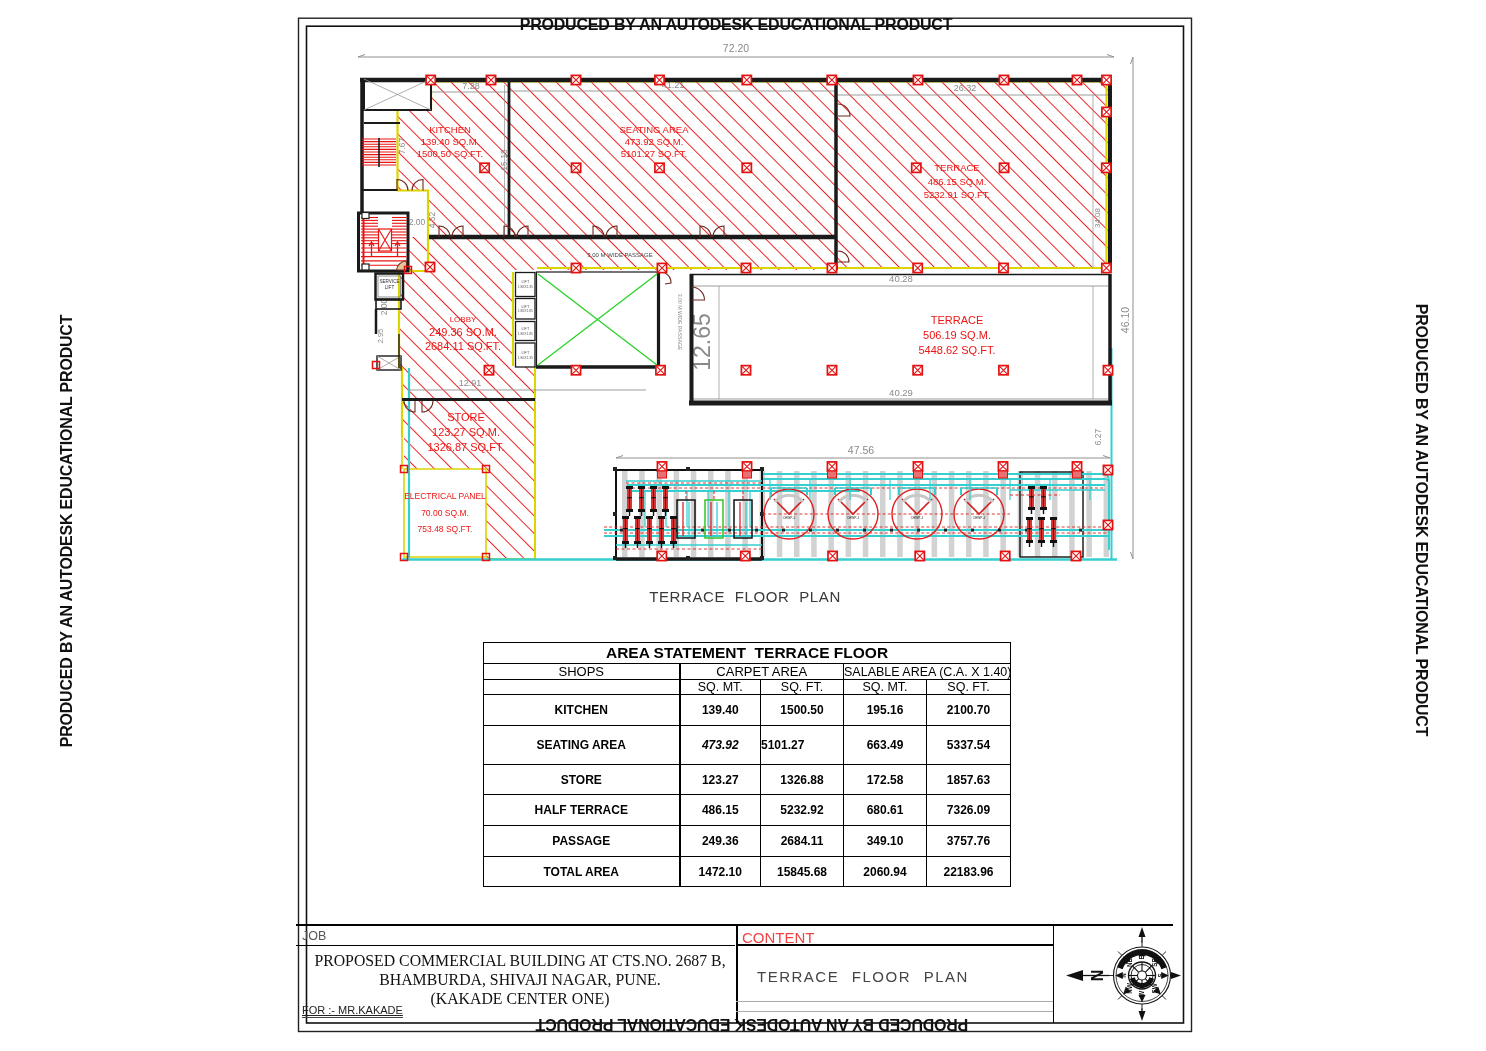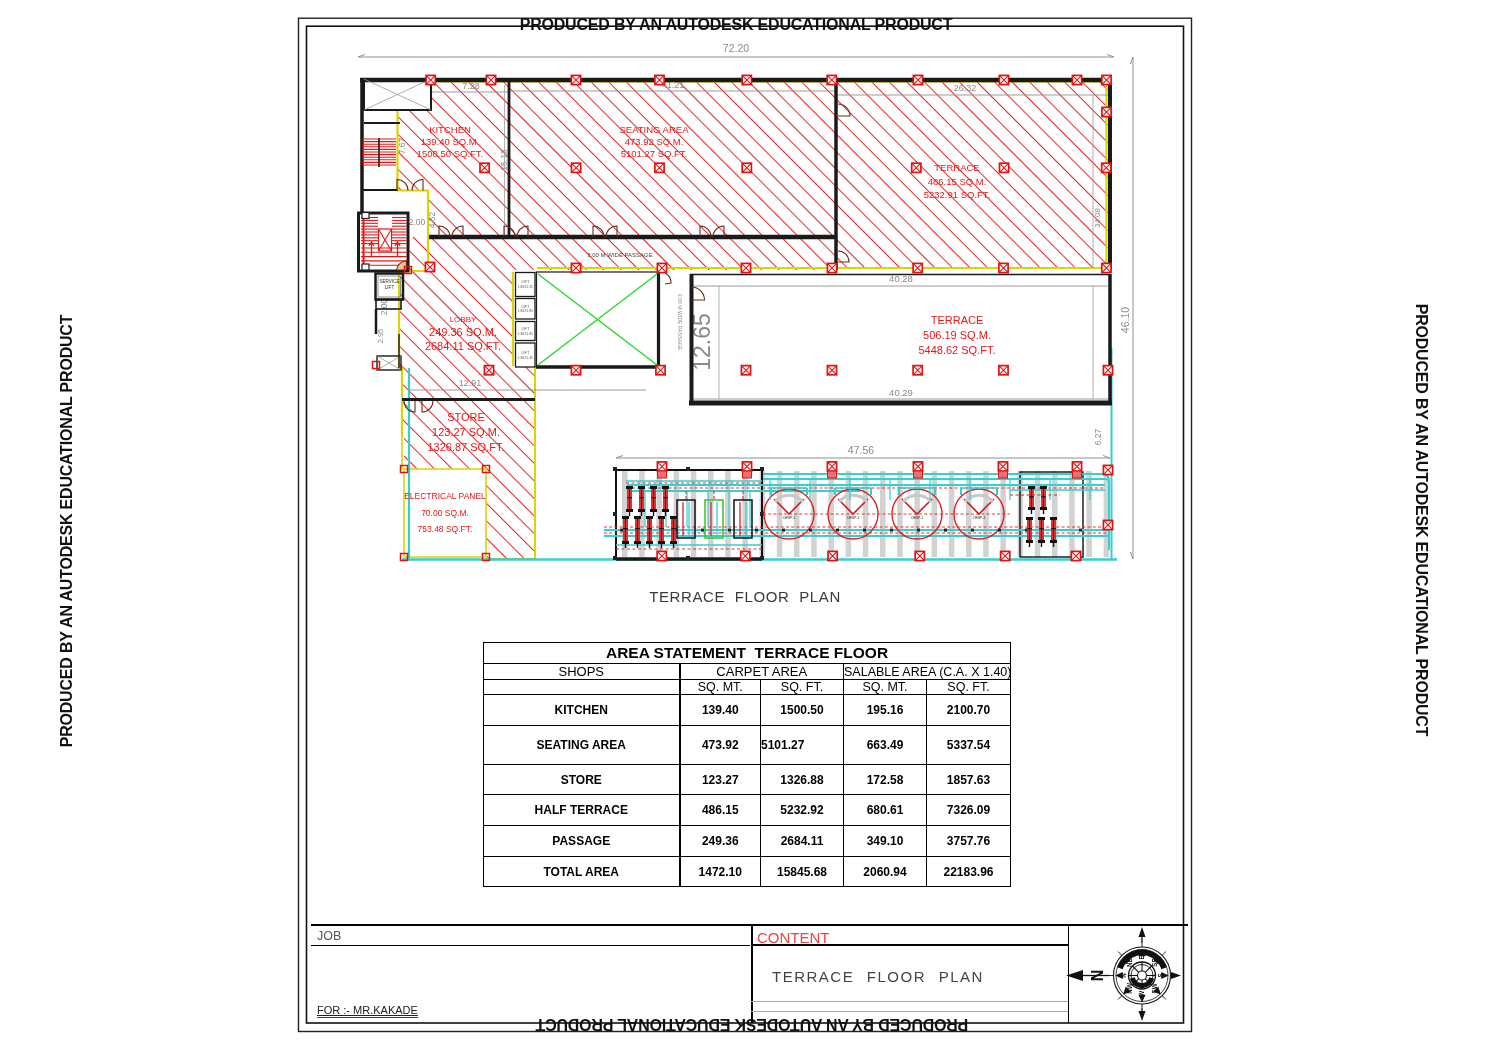--- a/index.html
+++ b/index.html
@@ -505,21 +505,21 @@
           </tr>
 <tr style="font-size:12px;font-weight:bold;">
             <td style="border:1px solid #000;border-left:1.5px solid #000;border-right:2px solid #000;text-align:center;height:29.7px;padding:0;">KITCHEN</td>
             <td style="border:1px solid #000;text-align:center;padding:0;">139.40</td>
             <td style="border:1px solid #000;border-right:1.5px solid #000;text-align:center;padding:0;">1500.50</td>
             <td style="border:1px solid #000;text-align:center;padding:0;">195.16</td>
             <td style="border:1px solid #000;border-right:1.5px solid #000;text-align:center;padding:0;">2100.70</td>
           </tr>
           <tr style="font-size:12px;font-weight:bold;">
             <td style="border:1px solid #000;border-left:1.5px solid #000;border-right:2px solid #000;text-align:center;height:29.7px;padding:0;">SEATING AREA</td>
-            <td style="border:1px solid #000;text-align:center;padding:12px;">473.92</td>
+            <td style="border:1px solid #000;text-align:center;padding:12px;font-style:italic;">473.92</td>
             <td style="border:1px solid #000;border-right:1.5px solid #000;padding:0;">5101.27</td>
             <td style="border:1px solid #000;text-align:center;padding:0;">663.49</td>
             <td style="border:1px solid #000;border-right:1.5px solid #000;text-align:center;padding:0;">5337.54</td>
           </tr>
           <tr style="font-size:12px;font-weight:bold;">
             <td style="border:1px solid #000;border-left:1.5px solid #000;border-right:2px solid #000;text-align:center;height:29.7px;padding:0;">STORE</td>
             <td style="border:1px solid #000;text-align:center;padding:0;">123.27</td>
             <td style="border:1px solid #000;border-right:1.5px solid #000;text-align:center;padding:0;">1326.88</td>
             <td style="border:1px solid #000;text-align:center;padding:0;">172.58</td>
             <td style="border:1px solid #000;border-right:1.5px solid #000;text-align:center;padding:0;">1857.63</td>
@@ -541,28 +541,29 @@
           <tr style="font-size:12px;font-weight:bold;">
             <td style="border:1px solid #000;border-left:1.5px solid #000;border-right:2px solid #000;border-bottom:1.5px solid #000;text-align:center;height:29.7px;padding:0;">TOTAL AREA</td>
             <td style="border:1px solid #000;border-bottom:1.5px solid #000;text-align:center;padding:0;">1472.10</td>
             <td style="border:1px solid #000;border-right:1.5px solid #000;border-bottom:1.5px solid #000;text-align:center;padding:0;">15845.68</td>
             <td style="border:1px solid #000;border-bottom:1.5px solid #000;text-align:center;padding:0;">2060.94</td>
             <td style="border:1px solid #000;border-right:1.5px solid #000;border-bottom:1.5px solid #000;text-align:center;padding:0;">22183.96</td>
           </tr>
         </tbody>
       </table>
     </div>
-<div class="abs" style="left:311px;top:924px;width:877px;height:99px;text-align:center;">
+<div class="abs" style="left:296px;top:924px;width:877px;height:99px;text-align:center;">
  <div class="abs" style="left:0;top:0;width:877px;height:0;border-top:2.5px solid #000;"></div>
  <div class="abs" style="left:439.5px;top:0;width:0;height:99px;border-left:2px solid #000;"></div>
  <div class="abs" style="left:757px;top:0;width:0;height:99px;border-left:1.5px solid #000;"></div>
  <div class="abs" style="left:6px;top:5px;font-size:12.5px;color:#555;">JOB</div>
  <div class="abs" style="left:0;top:21px;width:439px;border-top:1.5px solid #000;"></div>
  <div class="abs" style="left:446px;top:5px;font-size:15px;color:#ef4444;">CONTENT</div>
  <div class="abs" style="left:440px;top:19.5px;width:317px;border-top:2px solid #000;"></div>
+ <div class="abs" style="left:6px;top:27px;width:436px;font-family:'Liberation Serif',serif;font-size:15.8px;line-height:19px;color:#111;">PROPOSED COMMERCIAL BUILDING AT CTS.NO. 2687 B, BHAMBURDA, SHIVAJI NAGAR, PUNE.<br>(KAKADE CENTER ONE)</div>
  <div class="abs" style="left:6px;top:80px;font-size:11px;color:#222;border-bottom:1px solid #444;padding-bottom:1px;text-decoration:underline;">FOR :- MR.KAKADE</div>
  <div class="abs" style="left:461px;top:44px;font-size:15px;color:#444;letter-spacing:1.5px;word-spacing:7px;">TERRACE  FLOOR  PLAN</div>
  <div class="abs" style="left:440px;top:77px;width:317px;border-top:1px solid #aaa;"></div>
  <div class="abs" style="left:440px;top:87px;width:317px;border-top:1px solid #aaa;"></div>
 </div>
 <svg class="abs" style="left:1063px;top:924px" width="121" height="99" viewBox="0 0 121 99">
       <line x1="14" y1="51.5" x2="46" y2="51.5" stroke="#111" stroke-width="1.3"></line>
       <path d="M3,51.5 l17,-5.5 v11 Z" fill="#111"></path>
       <text x="34" y="51.5" font-family="Liberation Sans,sans-serif" font-size="16" font-weight="bold" fill="#111" text-anchor="middle" transform="rotate(-90 34 51.5)" dominant-baseline="central">N</text>
       <line x1="79" y1="12" x2="79" y2="18.5" stroke="#111" stroke-width="1.3"></line>

